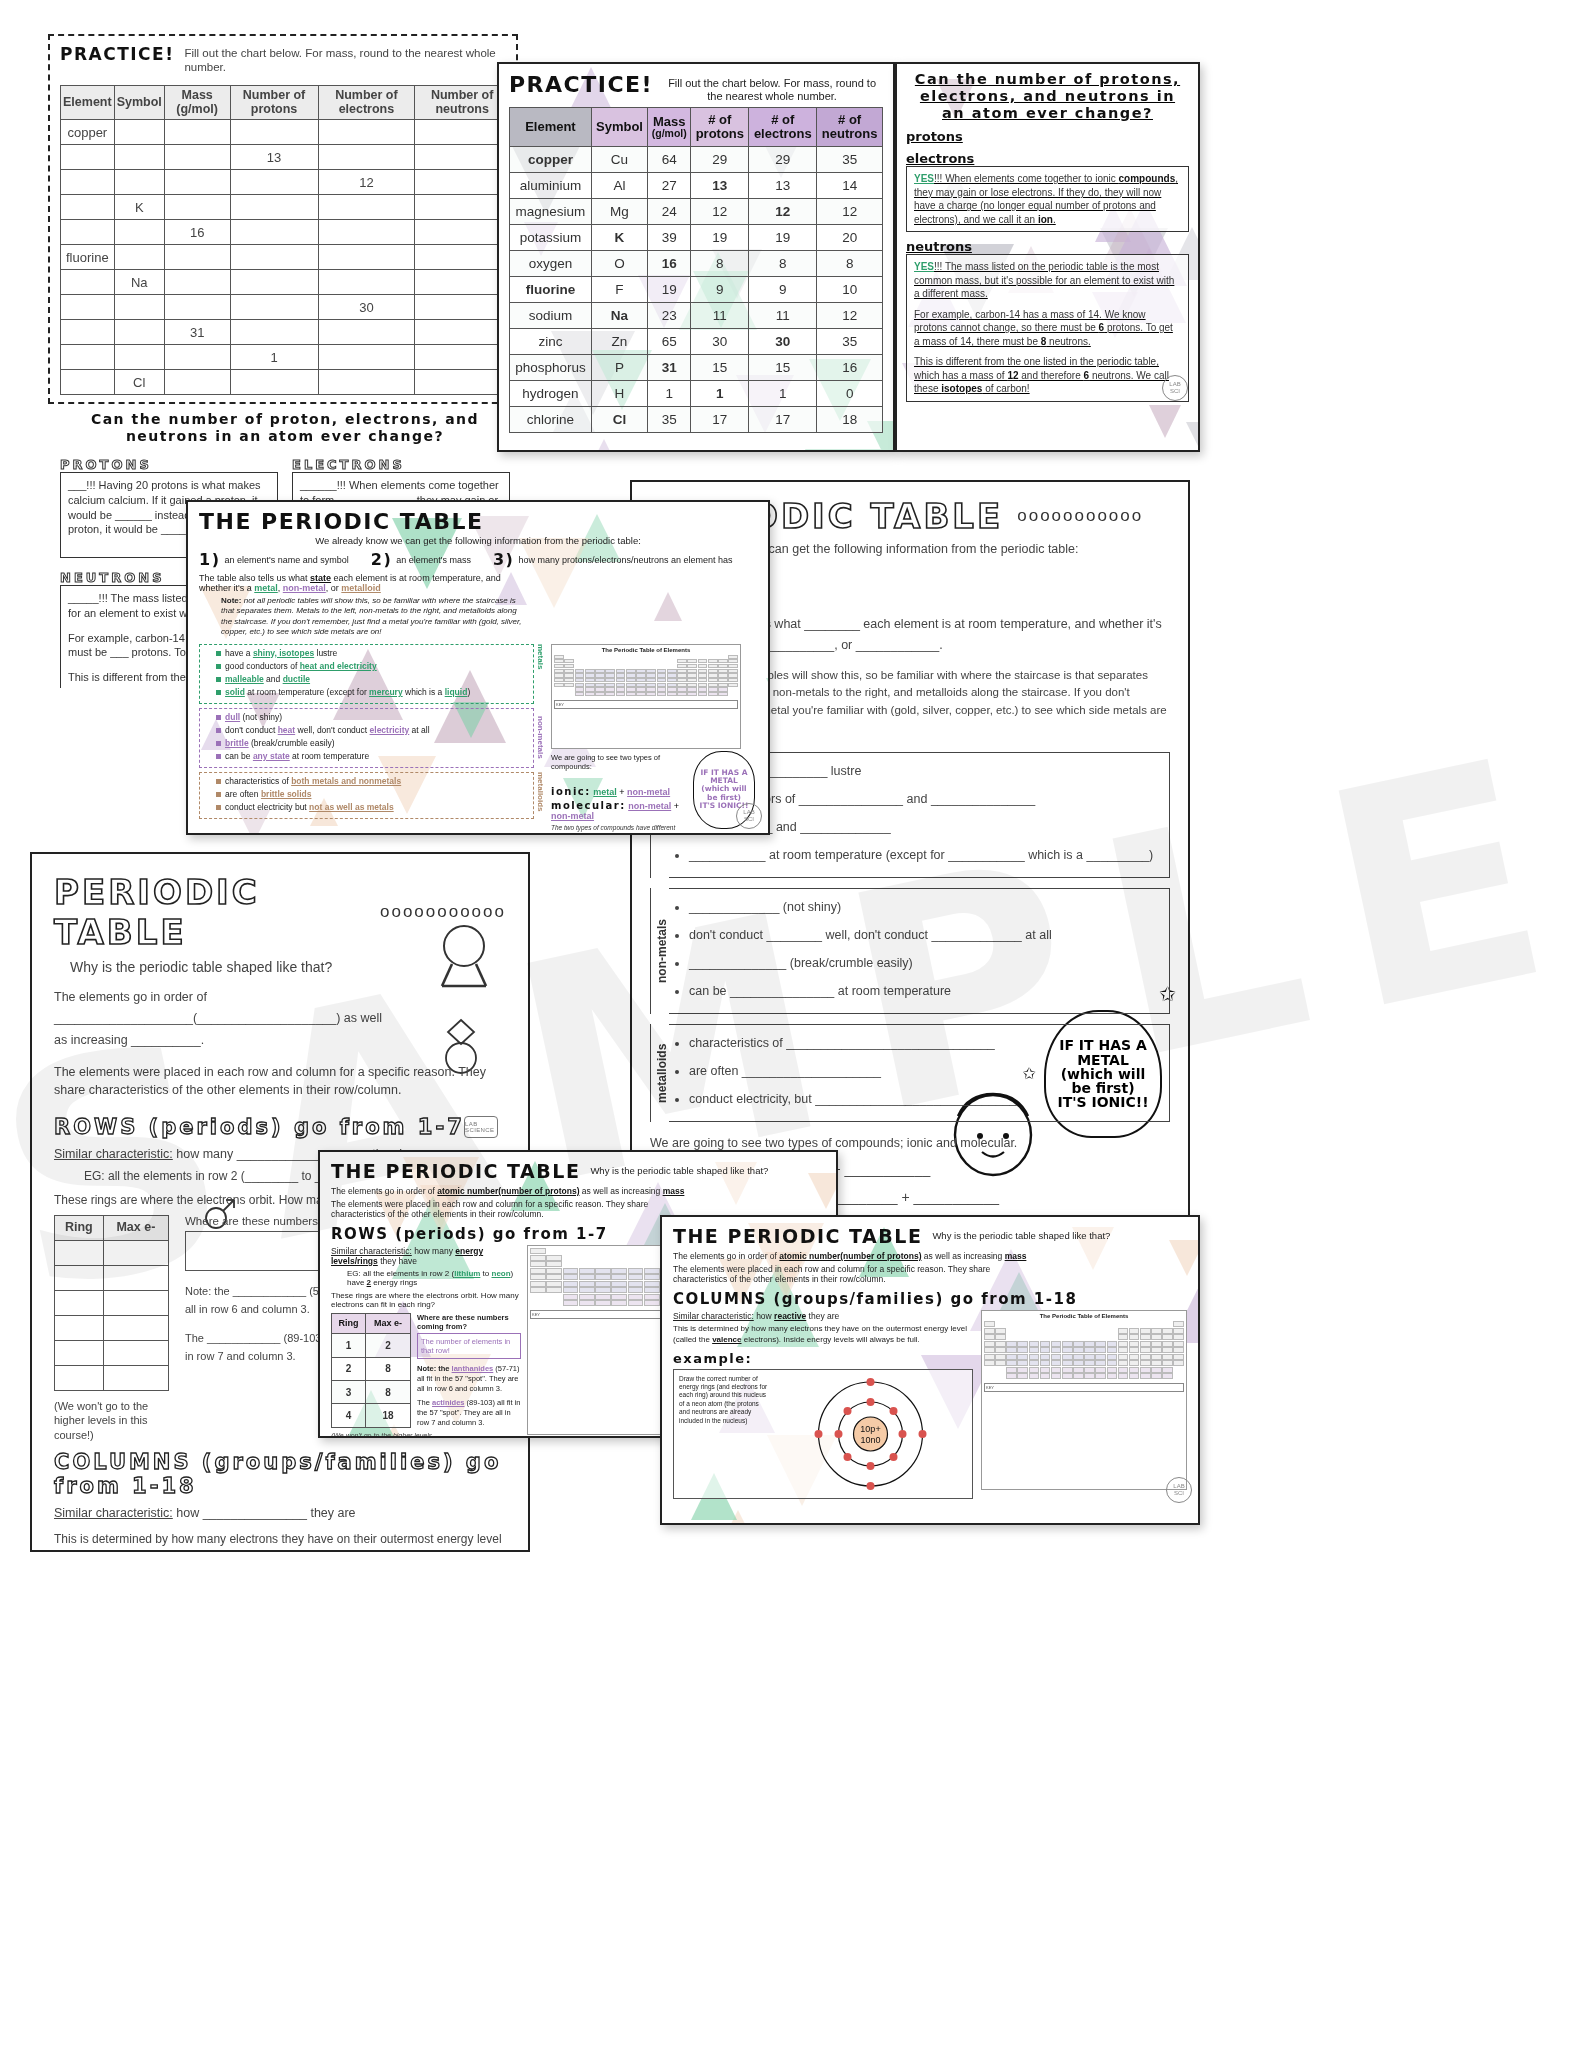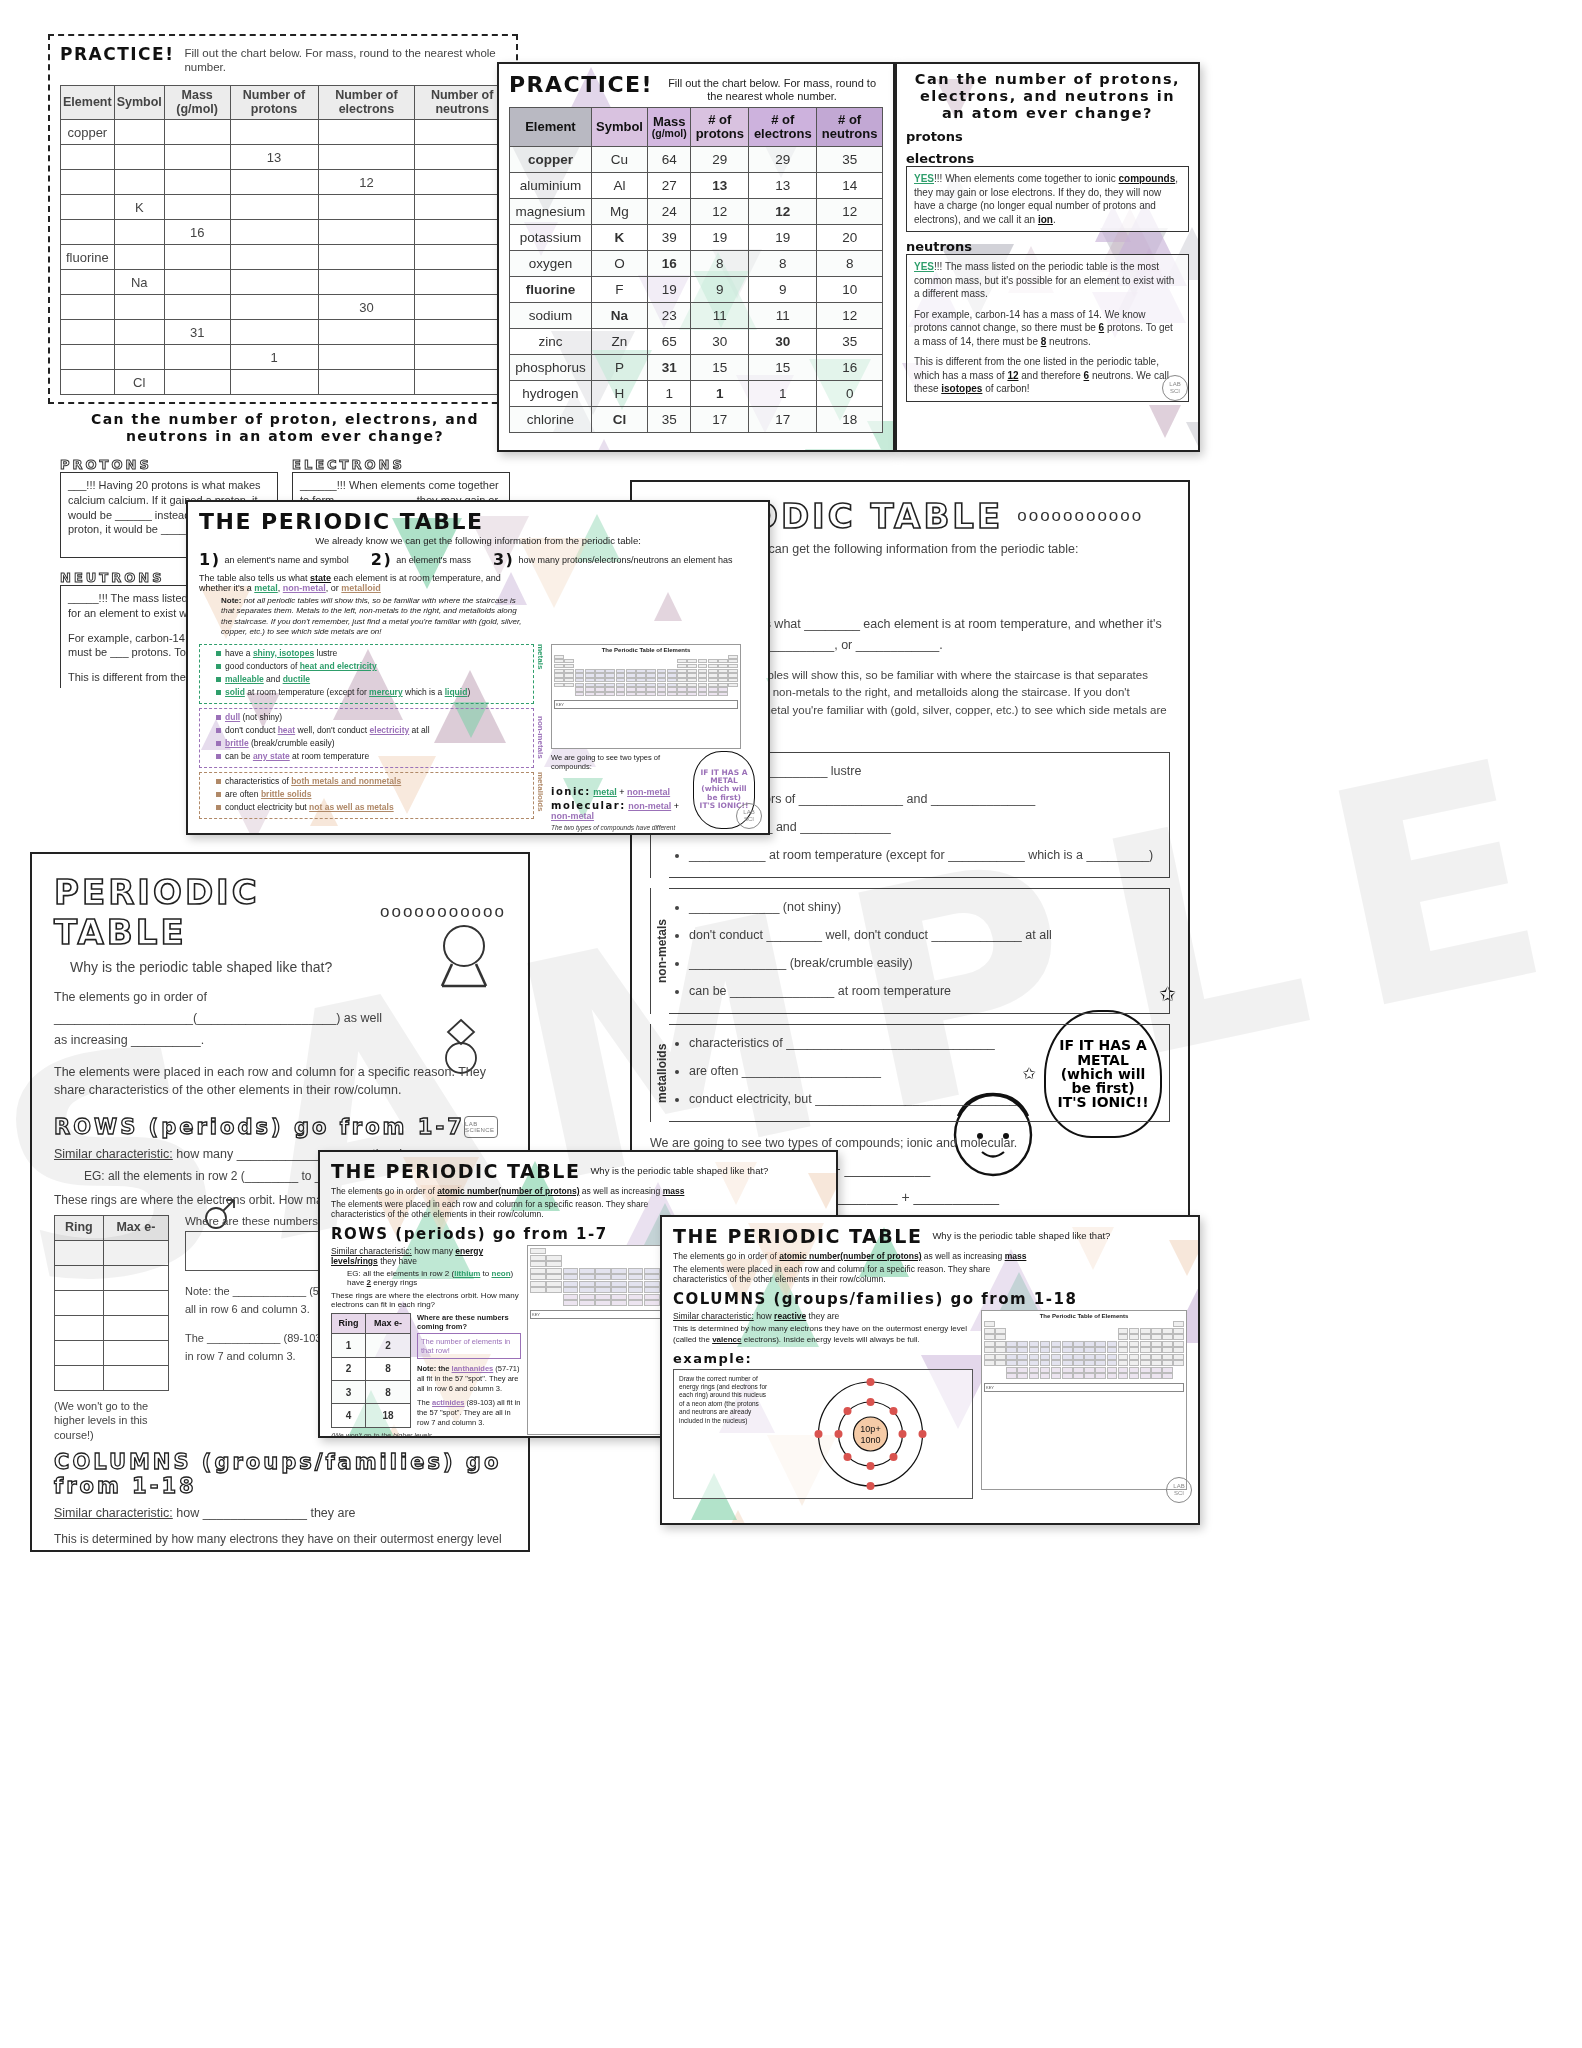--- a/index.html
+++ b/index.html
@@ -398,21 +398,21 @@
       <div class="tri" style="left: 36.9831%; top: 47.1874%; border-left: 23.7568px solid transparent; border-right: 23.7568px solid transparent; border-bottom: 47.5136px solid rgb(200, 174, 192); opacity: 0.332794;"></div>
       <div class="tri" style="left: 12.9389%; top: 3.83965%; border-left: 20.72px solid transparent; border-right: 20.72px solid transparent; border-top: 41.4399px solid rgb(200, 174, 192); opacity: 0.433973;"></div>
       <div class="tri" style="left: 64.9316%; top: 59.0469%; border-left: 23.2157px solid transparent; border-right: 23.2157px solid transparent; border-top: 46.4314px solid rgb(201, 179, 216); opacity: 0.564186;"></div>
       <div class="tri" style="left: 95.848%; top: 92.7046%; border-left: 29.1143px solid transparent; border-right: 29.1143px solid transparent; border-top: 58.2286px solid rgb(185, 185, 194); opacity: 0.457654;"></div>
       <div class="tri" style="left: 14.1988%; top: 46.5542%; border-left: 37.824px solid transparent; border-right: 37.824px solid transparent; border-top: 75.648px solid rgb(185, 185, 194); opacity: 0.640305;"></div>
       <div class="tri" style="left: 65.6422%; top: 36.5018%; border-left: 18.8936px solid transparent; border-right: 18.8936px solid transparent; border-bottom: 37.7872px solid rgb(201, 179, 216); opacity: 0.645452;"></div>
       <div class="tri" style="left: 66.6679%; top: 37.2696%; border-left: 32.3864px solid transparent; border-right: 32.3864px solid transparent; border-bottom: 64.7728px solid rgb(200, 174, 192); opacity: 0.392349;"></div>
       <div class="tri" style="left: 97.4385%; top: 94.595%; border-left: 28.664px solid transparent; border-right: 28.664px solid transparent; border-bottom: 57.3281px solid rgb(201, 179, 216); opacity: 0.518687;"></div>
       <div class="tri" style="left: 68.3845%; top: 35.5291%; border-left: 42.7323px solid transparent; border-right: 42.7323px solid transparent; border-bottom: 85.4646px solid rgb(201, 179, 216); opacity: 0.644414;"></div>
     </div>
-  <div class="inner" style="padding:7px 9px;">
+  <div class="inner" style="padding:7px 9px;text-decoration:underline;">
     <div class="bubble-title" style="font-size:14.5px; text-align:center; line-height:1.18;">Can the number of protons, electrons, and neutrons in an atom ever change?</div>
 
     <div class="cathead" style="margin-top:7px;">protons</div>
 
     <div class="cathead" style="margin-top:7px;">electrons</div>
     <div class="labelbox" style="font-size:10px;">
       <span class="green ul" style="font-weight:bold;">YES</span><span>!!! When elements come together to ionic </span><span class="kw">compounds</span><span>, they may gain or lose electrons. If they do, they will now have a charge (no longer equal number of protons and electrons), and we call it an </span><span class="kw">ion</span><span>.</span>
     </div>
 
     <div class="cathead" style="margin-top:7px;">neutrons</div>

